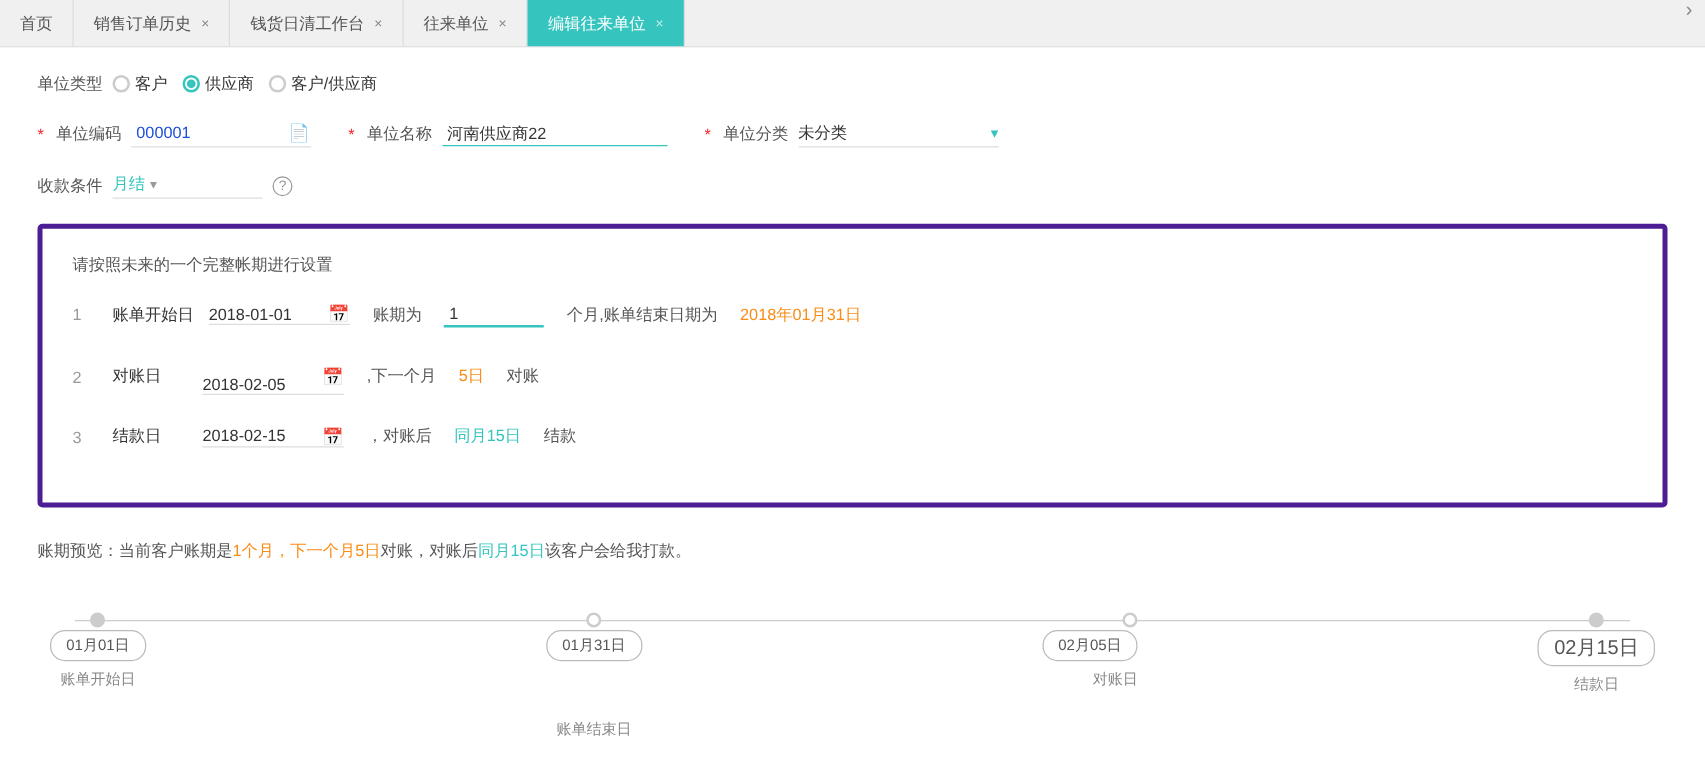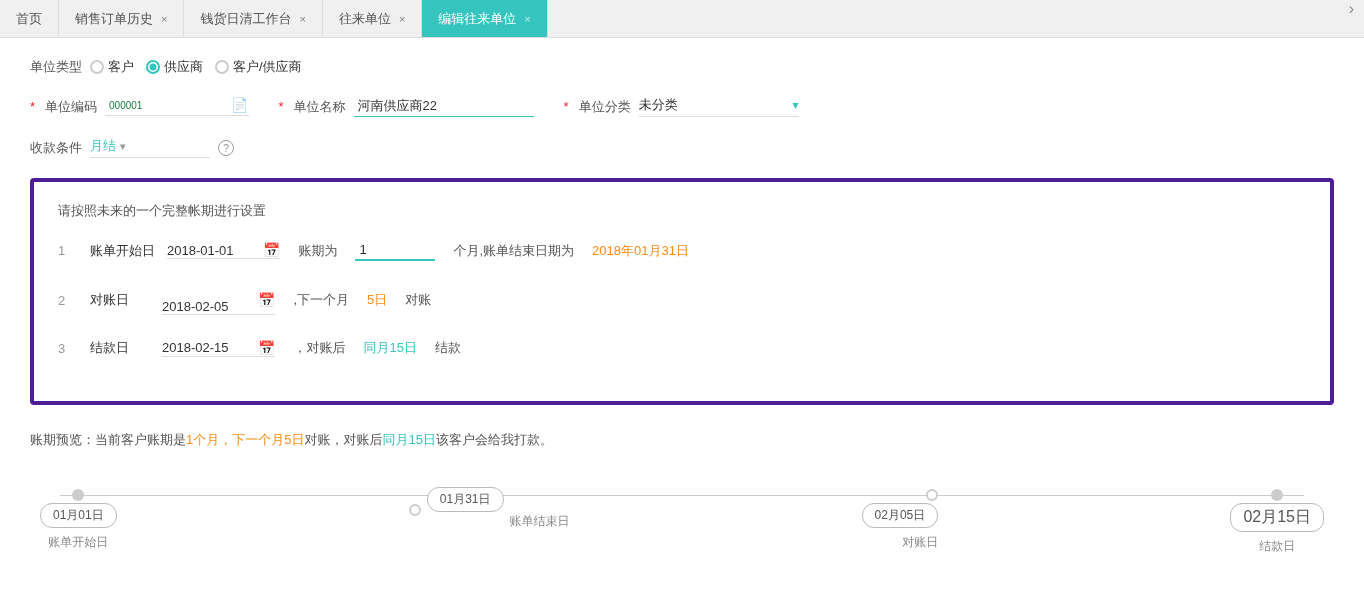--- a/index.html
+++ b/index.html
@@ -118,22 +118,22 @@
 
     .input-with-icon {
       display: flex;
       align-items: center;
       border-bottom: 1px solid #ddd;
       padding-bottom: 2px;
     }
     .input-with-icon input {
       border: none;
       outline: none;
-      font-size: 10px;
-      color: #15803d;
+      font-size: 13px;
+      color: #1d4ed8;
       background: transparent;
     }
     .calendar-icon {
       color: #999;
       margin-left: 6px;
       cursor: pointer;
       font-size: 14px;
     }
 
     .select-wrap {
@@ -380,21 +380,21 @@
       <div style="position:absolute; top: 22px; left: 30px; right: 30px; height: 1px; background: #ccc; z-index:0;"></div>
 
       <div style="display:flex; justify-content: space-between; position:relative; z-index:1; align-items: flex-start;">
 
         <div style="display:flex;flex-direction:column;align-items:center;gap:6px;">
           <div style="width:12px;height:12px;border-radius:50%;background:#ccc;margin-top:16px;"></div>
           <div style="border:1px solid #bbb;border-radius:12px;padding:3px 12px;font-size:12px;color:#555;background:#fff;white-space:nowrap;margin-top:-4px;">01月01日</div>
           <div style="font-size:12px;color:#888;">账单开始日</div>
         </div>
 
-        <div style="display:flex;align-items:center;gap:6px;">
+        <div style="display:flex;flex-direction:column;align-items:center;gap:6px;">
           <div style="width:12px;height:12px;border-radius:50%;background:#fff;border:2px solid #ccc;margin-top:16px;"></div>
           <div style="border:1px solid #bbb;border-radius:12px;padding:3px 12px;font-size:12px;color:#555;background:#fff;white-space:nowrap;margin-top:-4px;">01月31日</div>
           <div style="font-size:12px;color:#888;margin-top:40px;">账单结束日</div>
         </div>
 
         <div style="display:flex;flex-direction:column;align-items:flex-end;gap:6px;">
           <div style="width:12px;height:12px;border-radius:50%;background:#fff;border:2px solid #ccc;margin-top:16px;"></div>
           <div style="border:1px solid #bbb;border-radius:12px;padding:3px 12px;font-size:12px;color:#555;background:#fff;white-space:nowrap;margin-top:-4px;">02月05日</div>
           <div style="font-size:12px;color:#888;">对账日</div>
         </div>

